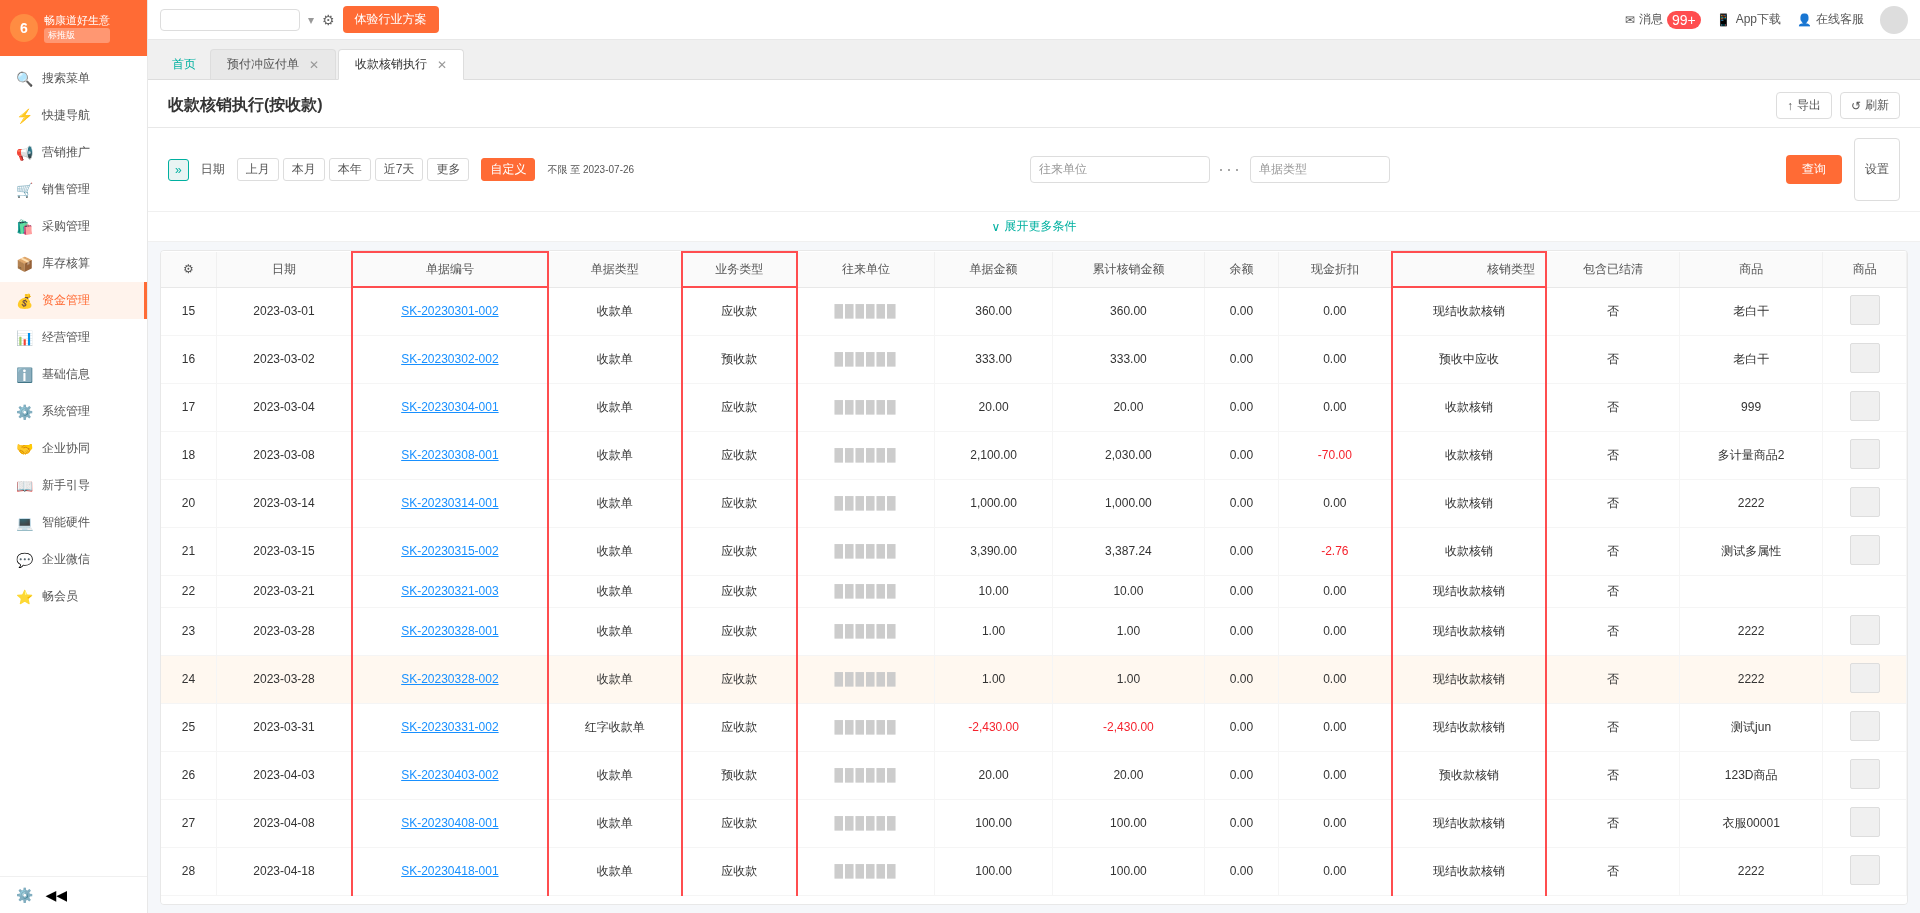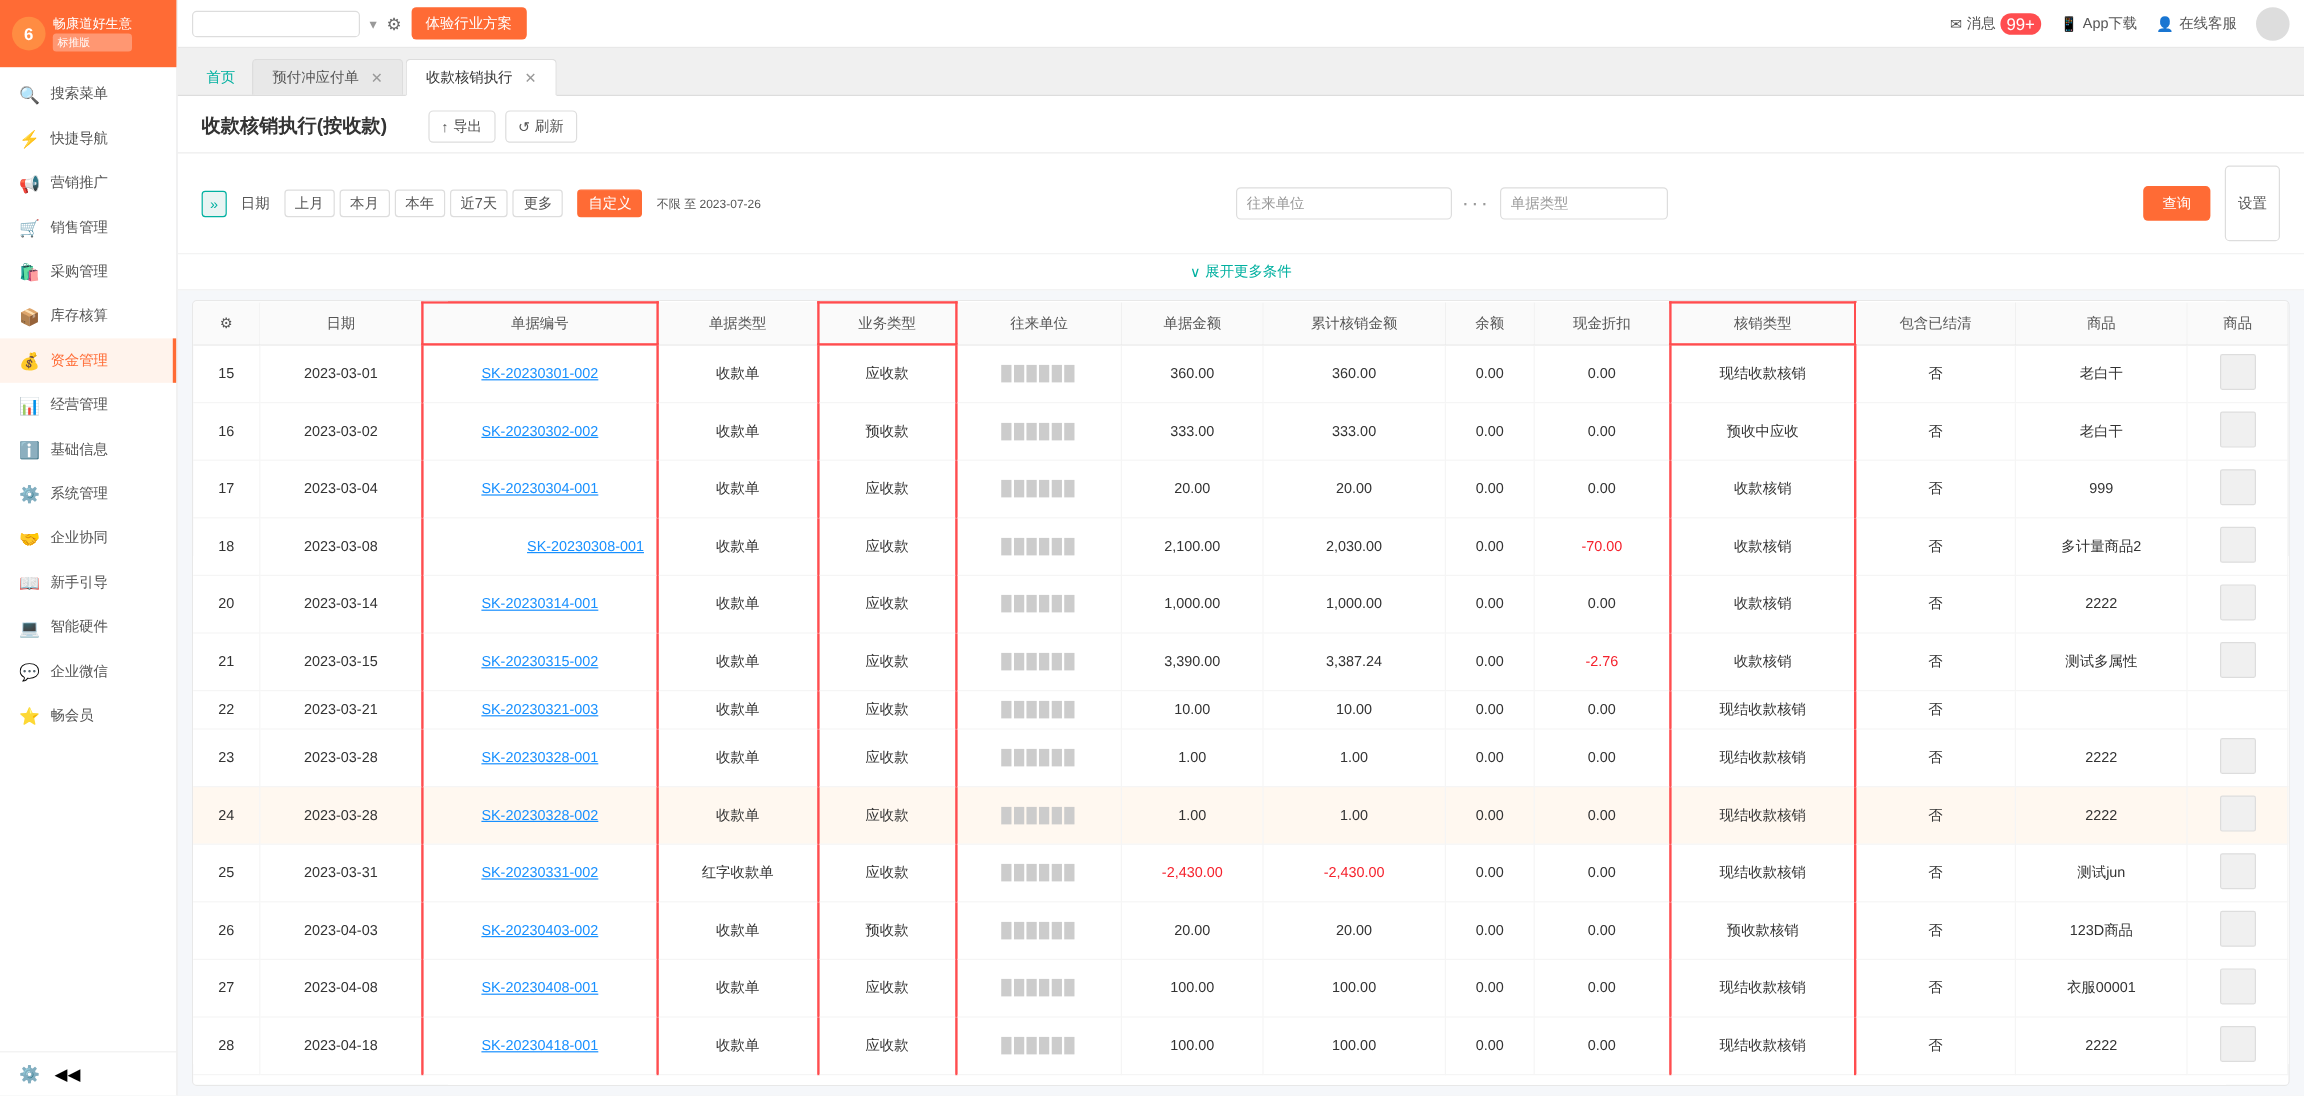--- a/index.html
+++ b/index.html
@@ -37,21 +37,21 @@
     .tabbar { height: 40px; background: #f0f0f0; display: flex; align-items: flex-end; padding: 0 12px; border-bottom: 1px solid #ddd; }
     .tab { padding: 6px 16px; background: #e8e8e8; border: 1px solid #ddd; border-bottom: none; border-radius: 4px 4px 0 0; cursor: pointer; font-size: 12px; color: #555; display: flex; align-items: center; gap: 6px; margin-right: 2px; }
     .tab.active { background: #fff; color: #333; border-bottom: 1px solid #fff; margin-bottom: -1px; margin-top: 40px; }
     .tab-home { background: transparent; border: none; color: #00b0a0; font-size: 12px; padding: 6px 12px; }
 
     
     .content { flex: 1; overflow: hidden; display: flex; flex-direction: column; background: #f5f7fa; }
 
     
     .page-header { background: #fff; padding: 12px 20px 0; border-bottom: 1px solid #e8e8e8; }
-    .page-title-row { display: flex; align-items: center; margin-bottom: 8px; gap: 34px; }
+    .page-title-row { display: flex; align-items: center; justify-content: space-between; margin-bottom: 8px; }
     .page-title { font-size: 16px; font-weight: bold; color: #333; }
     .page-actions { display: flex; gap: 8px; }
     .page-action-btn { border: 1px solid #ddd; background: #fff; border-radius: 4px; padding: 4px 10px; font-size: 12px; cursor: pointer; display: flex; align-items: center; gap: 4px; color: #555; }
 
     
     .filter-bar { background: #fff; padding: 10px 20px; display: flex; align-items: center; gap: 12px; flex-wrap: wrap; border-bottom: 1px solid #f0f0f0; }
     .filter-toggle { background: #e8f4f3; border: 1px solid #00b0a0; border-radius: 3px; padding: 3px 6px; cursor: pointer; color: #00b0a0; font-size: 12px; }
     .filter-label { color: #555; font-size: 12px; }
     .filter-date-btns { display: flex; gap: 4px; }
     .filter-date-btn { padding: 2px 8px; border: 1px solid #ddd; border-radius: 3px; cursor: pointer; font-size: 12px; color: #555; background: #fff; }
@@ -264,21 +264,21 @@
               <th><span>⚙</span></th>
               <th>日期</th>
               <th style="border: 2px solid rgb(255, 77, 79);">单据编号</th>
               <th>单据类型</th>
               <th style="border: 2px solid rgb(255, 77, 79);">业务类型</th>
               <th>往来单位</th>
               <th>单据金额</th>
               <th>累计核销金额</th>
               <th>余额</th>
               <th>现金折扣</th>
-              <th style="border: 2px solid rgb(255, 77, 79);">核销类型</th>
+              <th style="border: 2px solid rgb(255, 77, 79); text-align: right;">核销类型</th>
               <th>包含已结清</th>
               <th>商品</th>
               <th>商品</th>
             </tr>
           </thead>
         <tbody id="table-body">
             <tr>
               <td>15</td>
               <td>2023-03-01</td>
               <td style="border-left: 2px solid rgb(255, 77, 79); border-right: 2px solid rgb(255, 77, 79);"><span class="link-text">SK-20230301-002</span></td>
@@ -322,21 +322,21 @@
               <td>0.00</td>
               <td>0.00</td>
               <td style="border-left: 2px solid rgb(255, 77, 79); border-right: 2px solid rgb(255, 77, 79);">收款核销</td>
               <td>否</td>
               <td>999</td>
               <td><span class="img-thumb"></span></td>
             </tr>
             <tr>
               <td>18</td>
               <td>2023-03-08</td>
-              <td style="border-left: 2px solid rgb(255, 77, 79); border-right: 2px solid rgb(255, 77, 79); text-align: right;"><span class="link-text">SK-20230308-001</span></td>
+              <td style="border-left: 2px solid rgb(255, 77, 79); border-right: 2px solid rgb(255, 77, 79);"><span class="link-text">SK-20230308-001</span></td>
               <td>收款单</td>
               <td style="border-left: 2px solid rgb(255, 77, 79); border-right: 2px solid rgb(255, 77, 79);">应收款</td>
               <td style="color: rgb(204, 204, 204); letter-spacing: 2px;">██████</td>
               <td>2,100.00</td>
               <td>2,030.00</td>
               <td>0.00</td>
               <td class="negative">-70.00</td>
               <td style="border-left: 2px solid rgb(255, 77, 79); border-right: 2px solid rgb(255, 77, 79);">收款核销</td>
               <td>否</td>
               <td>多计量商品2</td>

